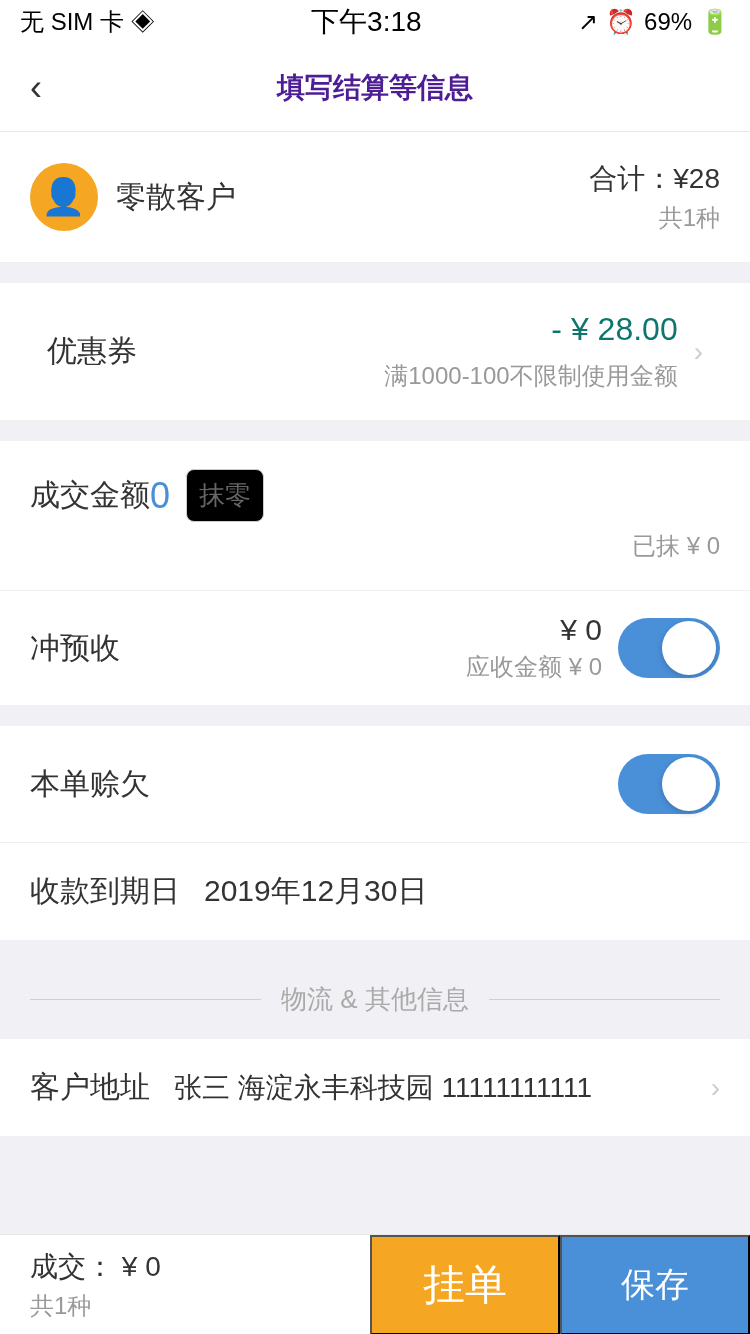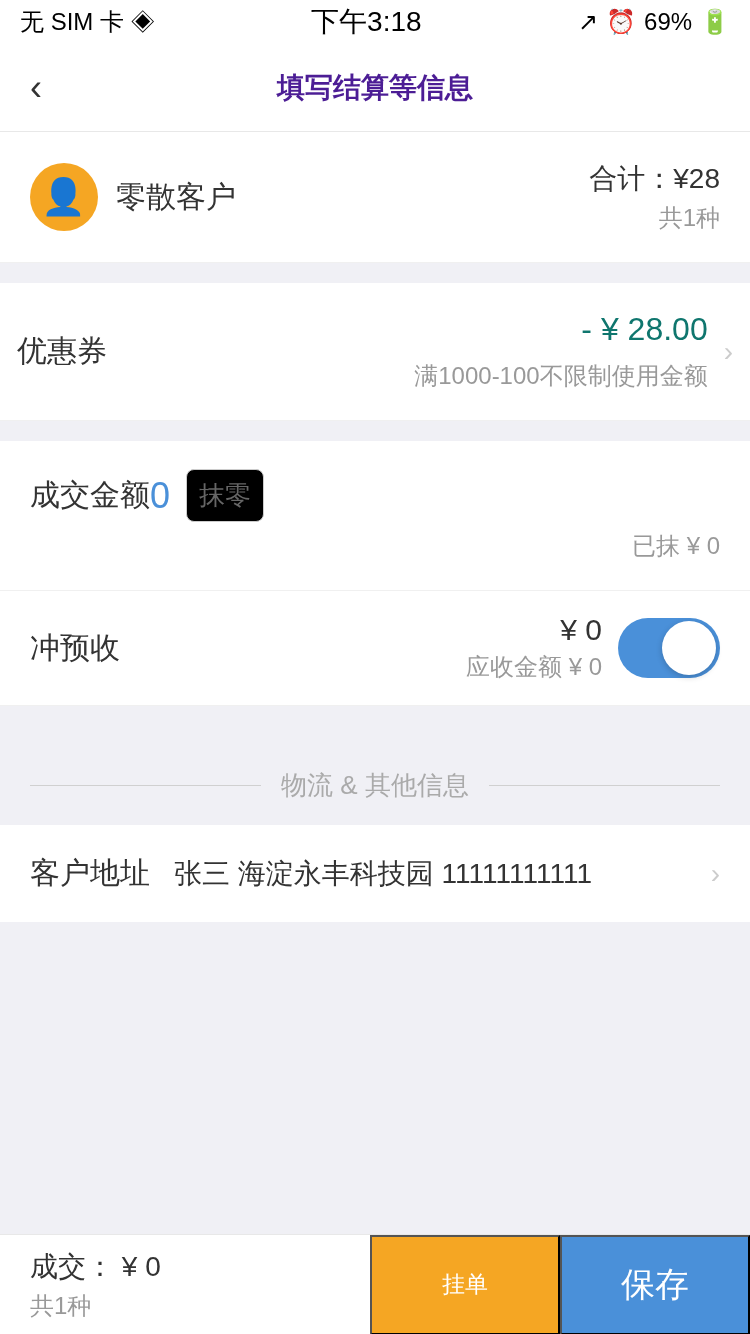--- a/index.html
+++ b/index.html
@@ -124,21 +124,21 @@
       height: 20px;
       background: #f0f0f5;
     }
 
     
     .row-item {
       background: #fff;
       display: flex;
       align-items: center;
       justify-content: space-between;
-      padding: 28px 17px;
+      padding: 28px 47px;
       border-bottom: 1px solid #f0f0f0;
       min-height: 88px;
     }
     .row-label {
       font-size: 30px;
       color: #333;
     }
     .row-right {
       display: flex;
       align-items: center;
@@ -338,21 +338,21 @@
       color: #999;
       margin-top: 4px;
     }
     .btn-hold {
       width: 190px;
       height: 100px;
       background: #f5a623;
       display: flex;
       align-items: center;
       justify-content: center;
-      font-size: 23px;
+      font-size: 42px;
       color: #fff;
       cursor: pointer;
     }
     .btn-save {
       width: 190px;
       height: 100px;
       background: #4a90d9;
       display: flex;
       align-items: center;
       justify-content: center;
@@ -439,20 +439,34 @@
         </div>
         <div class="toggle">
           <div class="toggle-knob"></div>
         </div>
       </div>
     </div>
   </div>
 
   <div class="section-gap"></div>
 
+  <div class="card">
+    <div class="credit-row">
+      <span class="row-label">本单赊欠</span>
+      <div class="toggle">
+        <div class="toggle-knob"></div>
+      </div>
+    </div>
+
+    <div class="section-gap" style="height:1px;background:#f0f0f0;"></div>
+    <div class="due-date-row">
+      <span class="due-date-label">收款到期日</span>
+      <span class="due-date-value">2019年12月30日</span>
+    </div>
+  </div>
 
   <div class="section-gap"></div>
 
   <div class="section-divider">
     <div class="divider-line"></div>
     <span class="divider-text">物流 &amp; 其他信息</span>
     <div class="divider-line"></div>
   </div>
 
   <div class="card">

